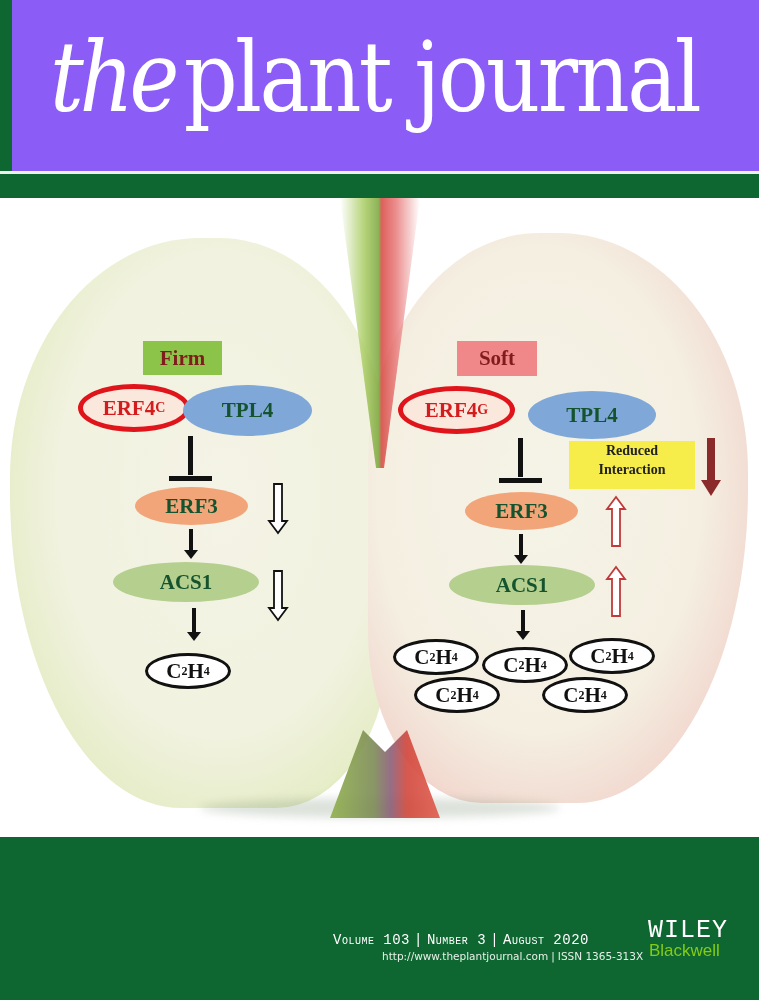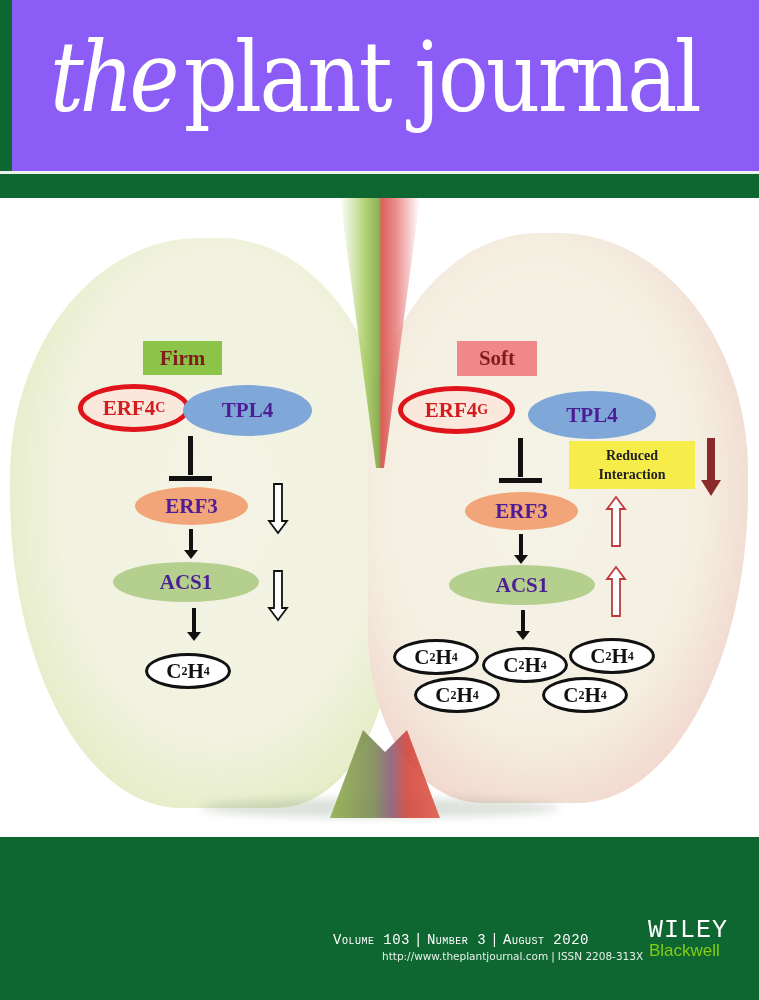--- a/index.html
+++ b/index.html
@@ -22,21 +22,21 @@
     clip-path: polygon(0 0, 100% 0, 55% 100%, 45% 100%); opacity: 0.85; }
   .core { position: absolute; left: 330px; top: 510px; width: 110px; height: 110px;
     background: linear-gradient(90deg, #8fb04b 0%, #7c8a55 40%, #8a5e78 55%, #d2463b 70%, #e05a4b 100%);
     clip-path: polygon(0 100%, 30% 20%, 50% 40%, 70% 20%, 100% 100%); opacity: 0.9; }
   .shadow { position: absolute; left: 200px; top: 600px; width: 360px; height: 20px; border-radius: 50%; background: rgba(120,140,110,0.25); filter: blur(4px); }
 
   .label-box { position: absolute; display: flex; align-items: center; justify-content: center; font-weight: bold; color: #7f1d1d; font-size: 21px; }
   .firm { left: 143px; top: 143px; width: 79px; height: 34px; background: #8cc44a; }
   .soft { left: 457px; top: 143px; width: 80px; height: 35px; background: #f08788; }
 
-  .oval { position: absolute; border-radius: 50%; display: flex; align-items: center; justify-content: center; font-weight: bold; font-size: 21px; color: #4c1d95; }
+  .oval { position: absolute; border-radius: 50%; display: flex; align-items: center; justify-content: center; font-weight: bold; font-size: 21px; color: #14532d; }
   .erf4-left { left: 78px; top: 186px; width: 112px; height: 48px; border: 5px solid #e0151b; background: #fbe8dc; color: #d41b1e; }
   .tpl4-left { left: 183px; top: 187px; width: 129px; height: 51px; background: #7fa8d8; }
   .erf4-right { left: 398px; top: 188px; width: 117px; height: 48px; border: 5px solid #e0151b; background: #fbe8dc; color: #d41b1e; }
   .tpl4-right { left: 528px; top: 193px; width: 128px; height: 48px; background: #7fa8d8; }
   .small-cap { font-size: 14px; }
 
   .erf3-left { left: 135px; top: 289px; width: 113px; height: 38px; background: #f3a57a; }
   .erf3-right { left: 465px; top: 294px; width: 113px; height: 38px; background: #f3a57a; }
   .acs1-left { left: 113px; top: 364px; width: 146px; height: 40px; background: #b5cf8f; }
   .acs1-right { left: 449px; top: 367px; width: 146px; height: 40px; background: #b5cf8f; }
@@ -50,21 +50,21 @@
   .c2h4-r4 { left: 414px; top: 479px; }
   .c2h4-r5 { left: 542px; top: 479px; }
 
   .tbar { position: absolute; background: #111; }
   .arrow-solid { position: absolute; width: 4px; background: #111; }
   .arrow-solid::after { content: ""; position: absolute; left: -5px; bottom: -8px; border-left: 7px solid transparent; border-right: 7px solid transparent; border-top: 9px solid #111; }
 
   .hollow-arrow { position: absolute; width: 20px; }
   .hollow-arrow svg { display: block; }
 
-  .reduced-box { position: absolute; left: 569px; top: 243px; width: 126px; height: 48px; background: #f6ec4a; display: flex; flex-direction: column; align-items: center; justify-content: center; font-weight: bold; font-size: 14px; color: #222; line-height: 19px; }
+  .reduced-box { position: absolute; left: 569px; top: 243px; width: 126px; height: 48px; background: #f6ec4a; display: flex; flex-direction: column; align-items: center; justify-content: flex-start; font-weight: bold; font-size: 14px; color: #222; line-height: 19px; }
   .dark-arrow { position: absolute; left: 701px; top: 240px; width: 20px; height: 58px; }
 
   .footer { position: absolute; left: 0; top: 837px; width: 759px; height: 163px; background: #0e6630; }
   .issue-line { position: absolute; left: 333px; top: 932px; color: #fff; font-family: Liberation Mono, monospace; font-size: 14px; letter-spacing: 0.5px; white-space: nowrap; font-variant: small-caps; }
   .issue-line .sep { margin: 0 4px; }
   .url-line { position: absolute; left: 382px; top: 950px; color: #e8f0ea; font-family: "DejaVu Sans", sans-serif; font-size: 10.5px; white-space: nowrap; }
   .wiley { position: absolute; left: 648px; top: 918px; color: #fff; font-family: Liberation Mono, monospace; font-size: 25px; letter-spacing: 1px; line-height: 1; }
   .blackwell { position: absolute; left: 649px; top: 942px; color: #84cc16; font-family: "Liberation Sans", sans-serif; font-size: 17px; line-height: 1; }
 </style>
 </head>
@@ -184,16 +184,16 @@
       <span>H</span>
       <sub>4</sub>
   </div>
 </div>
 
 <div class="footer"></div>
 <div class="issue-line">
   <span>Volume 103</span><span class="sep">|</span><span>Number 3</span><span class="sep">|</span><span>August 2020</span>
 </div>
 <div class="url-line">
-  <span>http://www.theplantjournal.com</span><span class="sep" style="margin:0 3px;">|</span><span>ISSN 2208-313X</span>
+  <span>http://www.theplantjournal.com</span><span class="sep" style="margin:0 3px;">|</span><span>ISSN 1365-313X</span>
 </div>
 <div class="wiley">WILEY</div>
 <div class="blackwell">Blackwell</div>
 
 </body></html>

